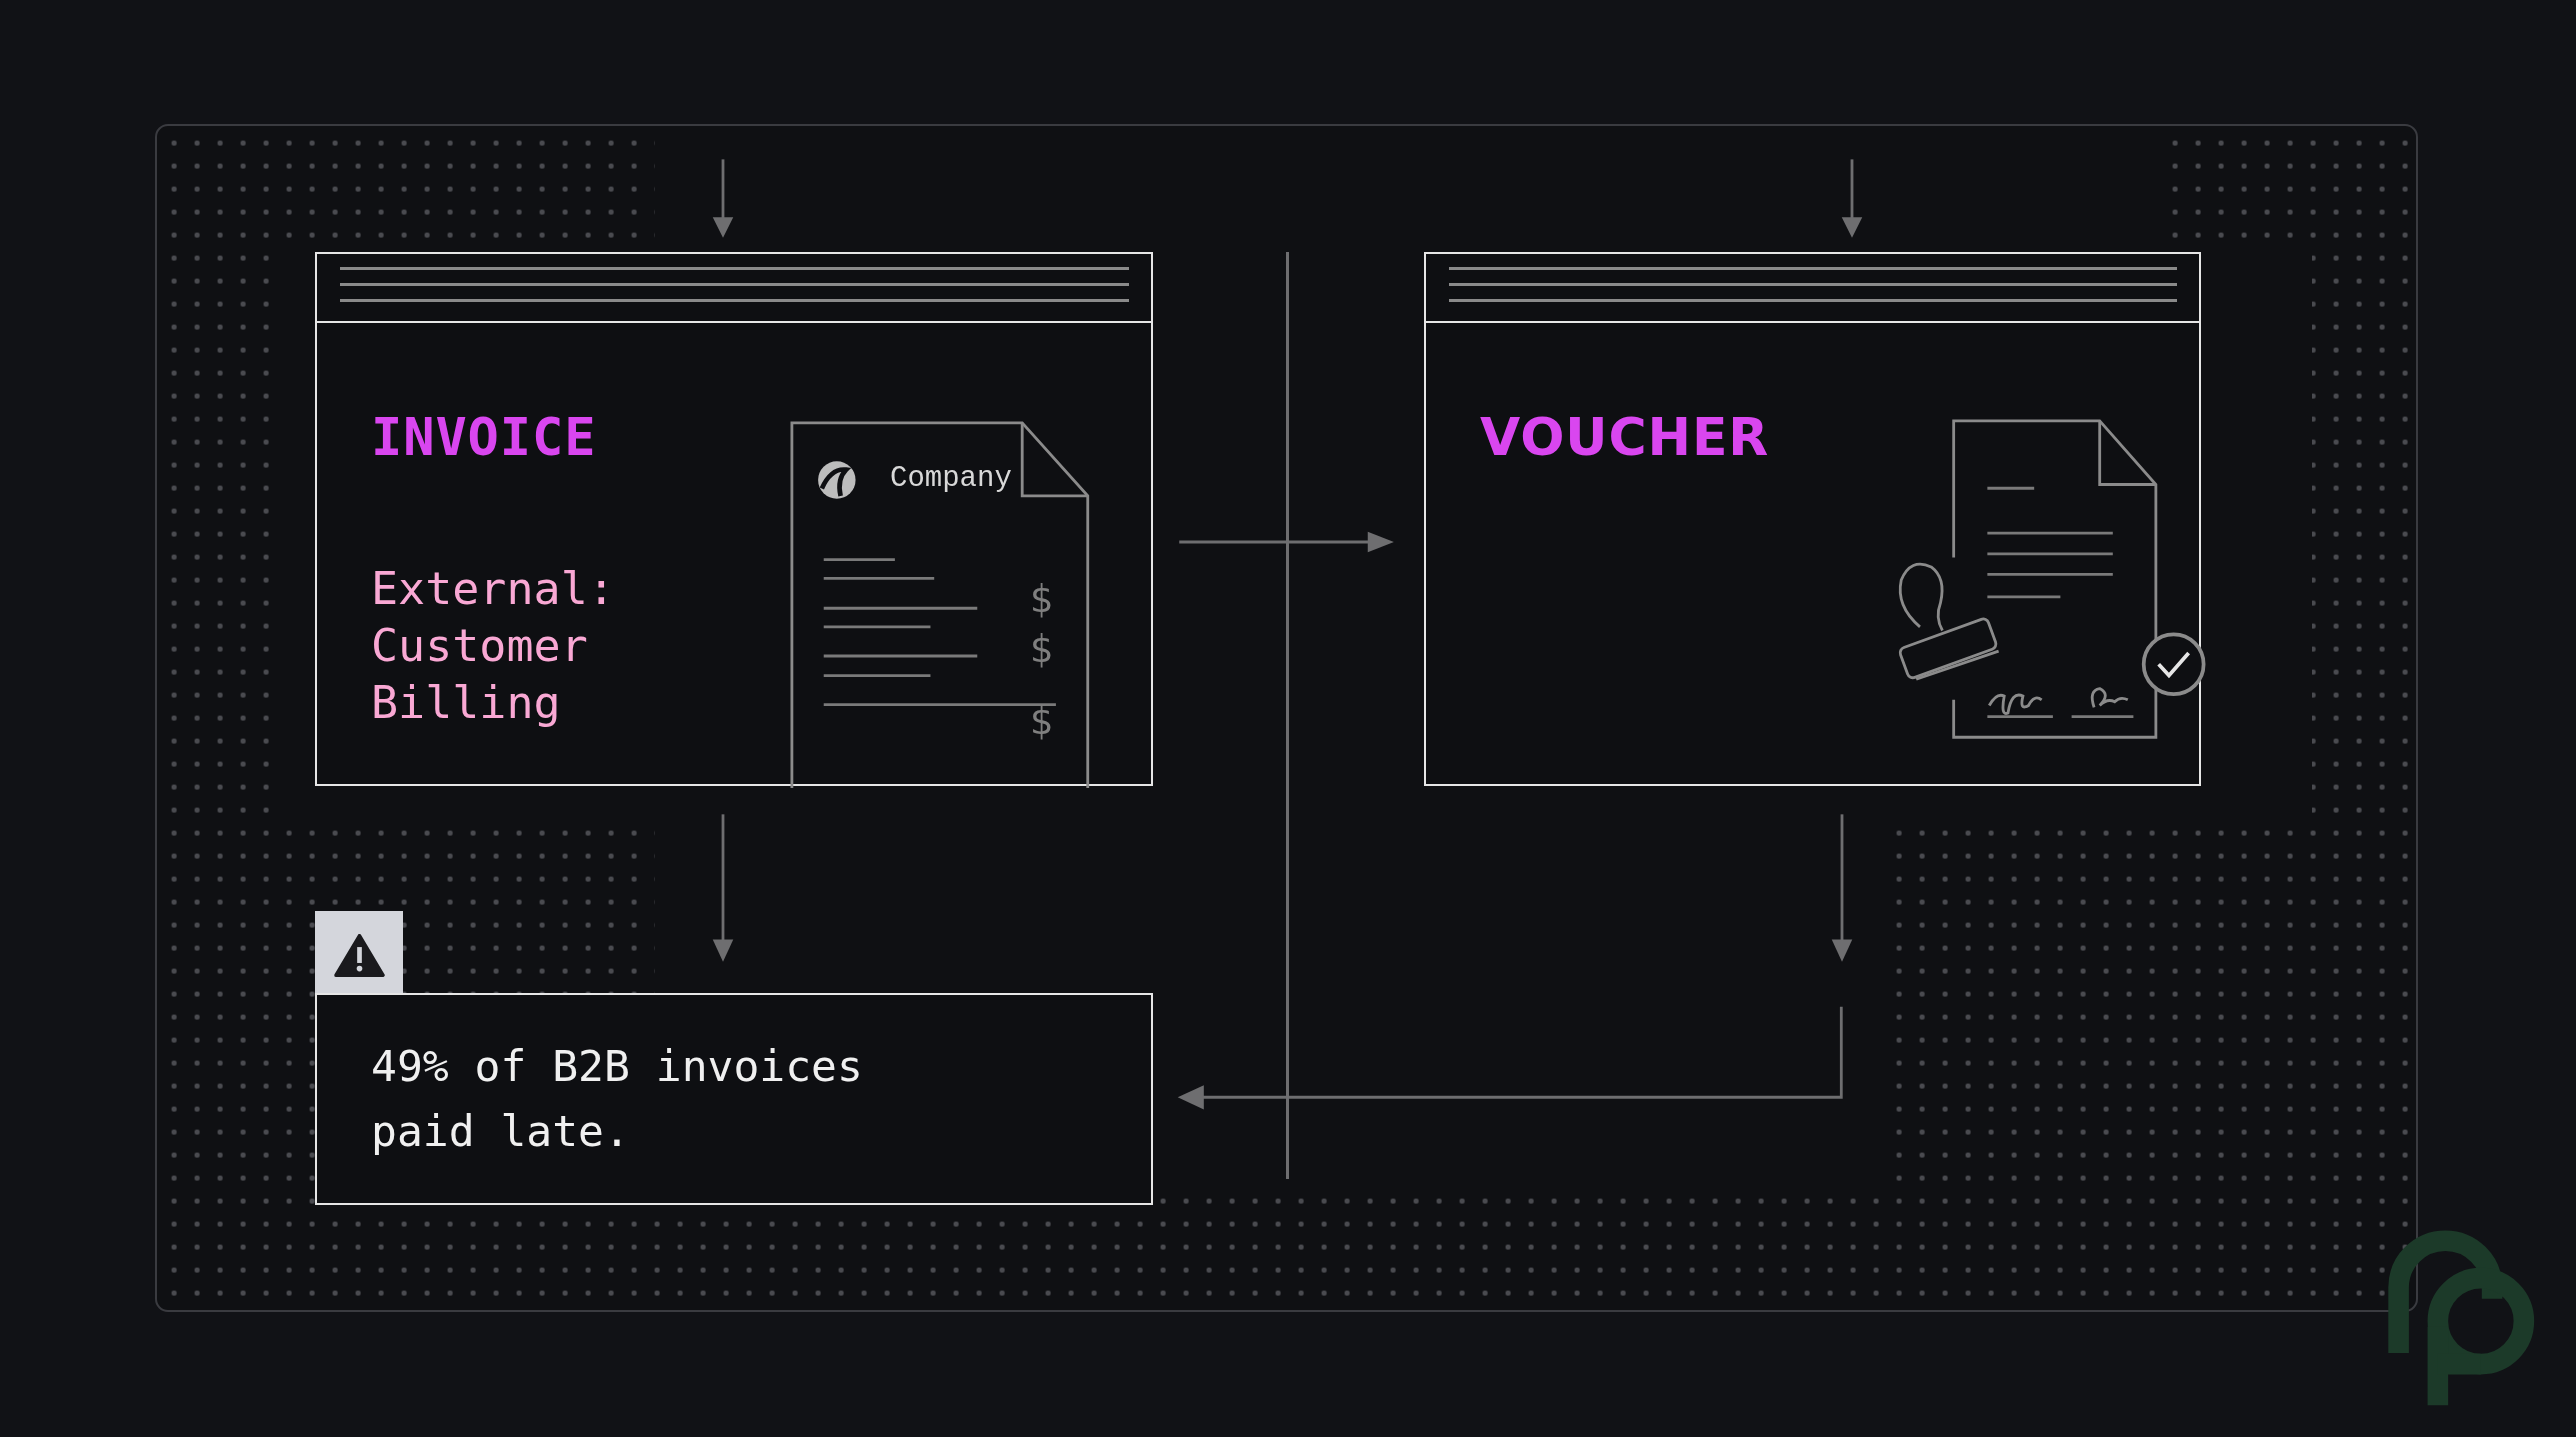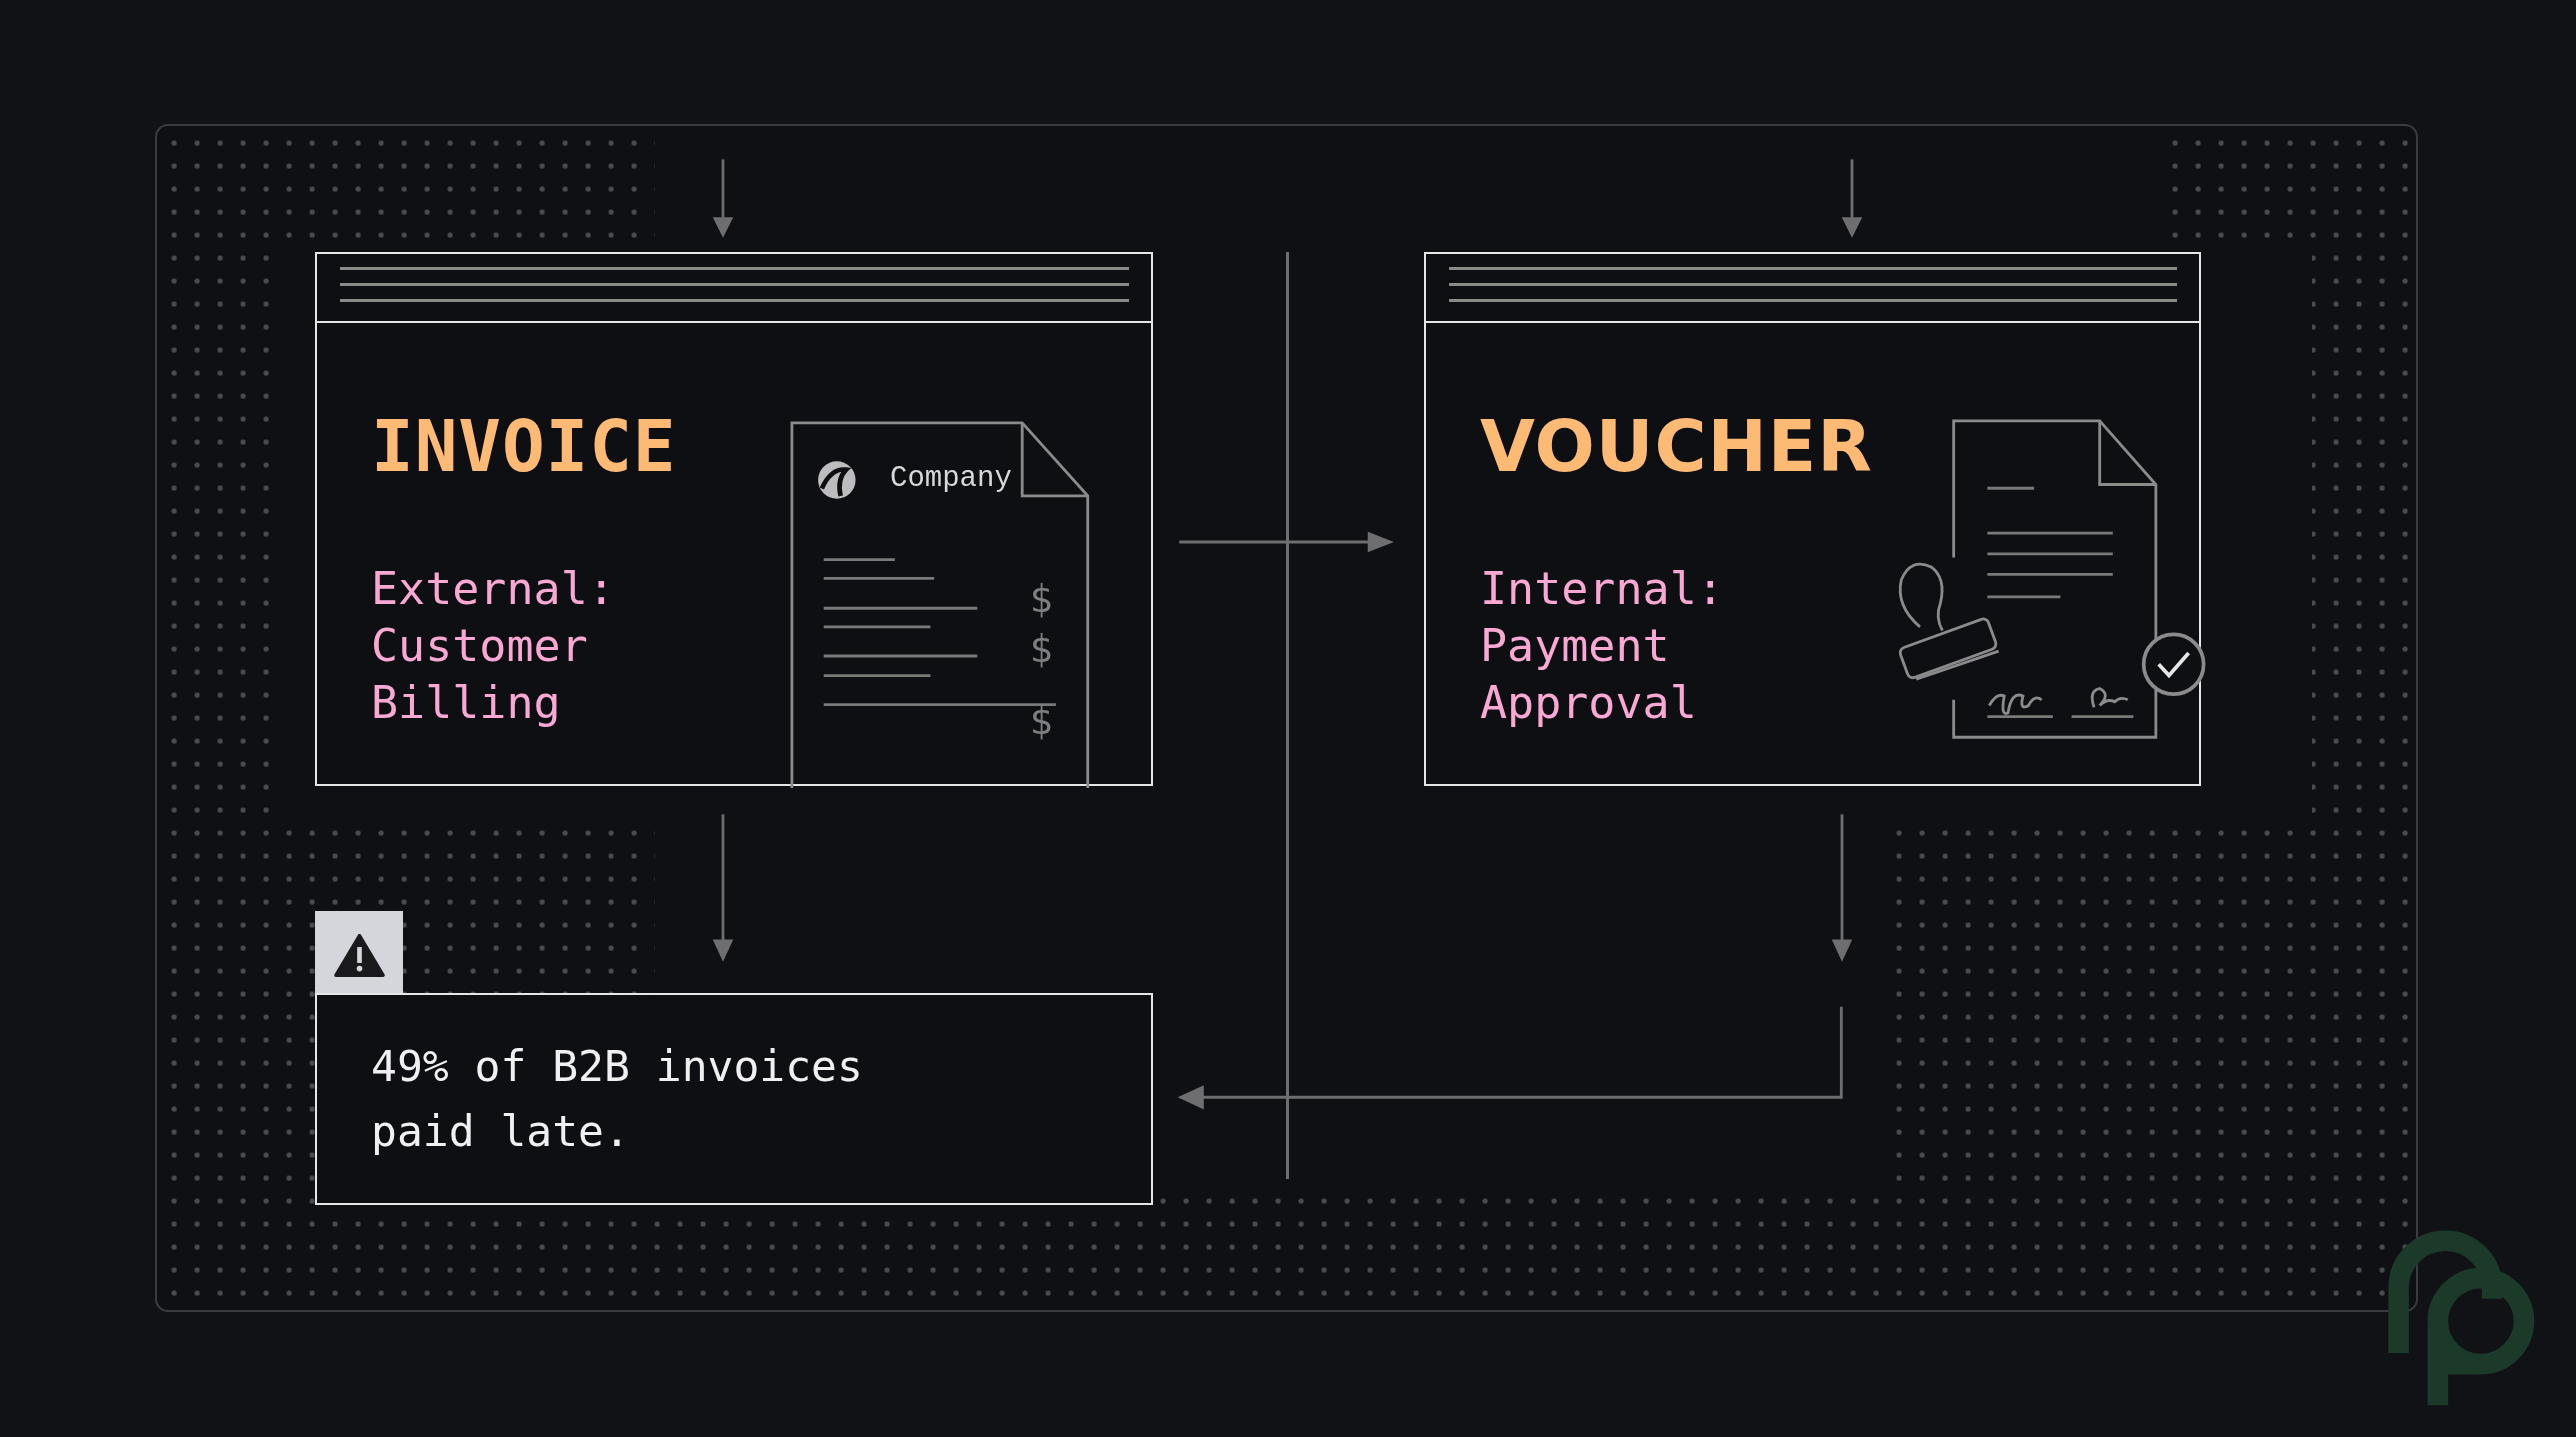--- a/index.html
+++ b/index.html
@@ -23,22 +23,22 @@
     border:2.8px solid #e6e6e6; background:#0e0f12;
   }
   .card-header {
     position:absolute; left:0; right:0; top:0; height:69px;
     border-bottom:2.8px solid #e6e6e6; box-sizing:border-box;
   }
   .card-header .rule {
     position:absolute; left:22.5px; right:22.5px; height:2.8px; background:#8a8a8a;
   }
   .card-title {
-    position:absolute; font-weight:bold; color:#fdba74;
-    font-size:71px; letter-spacing:0.9px; line-height:1;
+    position:absolute; font-weight:bold; color:#d946ef;
+    font-size:52px; letter-spacing:0.9px; line-height:1;
   }
   .card-sub {
     position:absolute; color:#f9a8d4; font-size:45px; line-height:57px;
     white-space:pre-line;
   }
   .doc-svg { position:absolute; }
   .line { position:absolute; background:#6e6e70; }
   .stat-box {
     position:absolute; left:315px; top:993px; width:838px; height:212px;
     border:2.8px solid #e6e6e6; box-sizing:border-box; background:#0e0f12;
@@ -126,23 +126,20 @@
   <span style="position:absolute;left:713px;top:446px;font-family:'DejaVu Sans','Liberation Sans',sans-serif;font-size:37px;color:#7f7f7f;">$</span>
 </div>
 
 <div class="card" style="left:1424px;top:252px;width:777px;height:534px;">
   <div class="card-header">
     <div class="rule" style="top:13px;"></div>
     <div class="rule" style="top:29px;"></div>
     <div class="rule" style="top:45px;"></div>
   </div>
   <div class="card-title" style="left:54px;top:157px;font-family:'DejaVu Sans','Liberation Sans',sans-serif;">VOUCHER</div>
-  <div class="card-sub" style="left:54px;top:306px;">Internal:
-Payment
-Approval</div>
 
   <svg class="doc-svg" style="left:462px;top:165px;" width="356" height="337" viewBox="0 0 380 360">
     <polyline points="70,148 70,2 226,2 286,70 286,340 70,340 70,300" fill="none" stroke="#8b8b8b" stroke-width="3"></polyline>
     <polyline points="226,2 226,70 286,70" fill="none" stroke="#8b8b8b" stroke-width="3"></polyline>
     <line x1="106" y1="74" x2="156" y2="74" stroke="#7a7a7a" stroke-width="3"></line>
     <line x1="106" y1="122" x2="240" y2="122" stroke="#7a7a7a" stroke-width="3"></line>
     <line x1="106" y1="144" x2="240" y2="144" stroke="#7a7a7a" stroke-width="3"></line>
     <line x1="106" y1="166" x2="240" y2="166" stroke="#7a7a7a" stroke-width="3"></line>
     <line x1="106" y1="190" x2="184" y2="190" stroke="#7a7a7a" stroke-width="3"></line>
 

